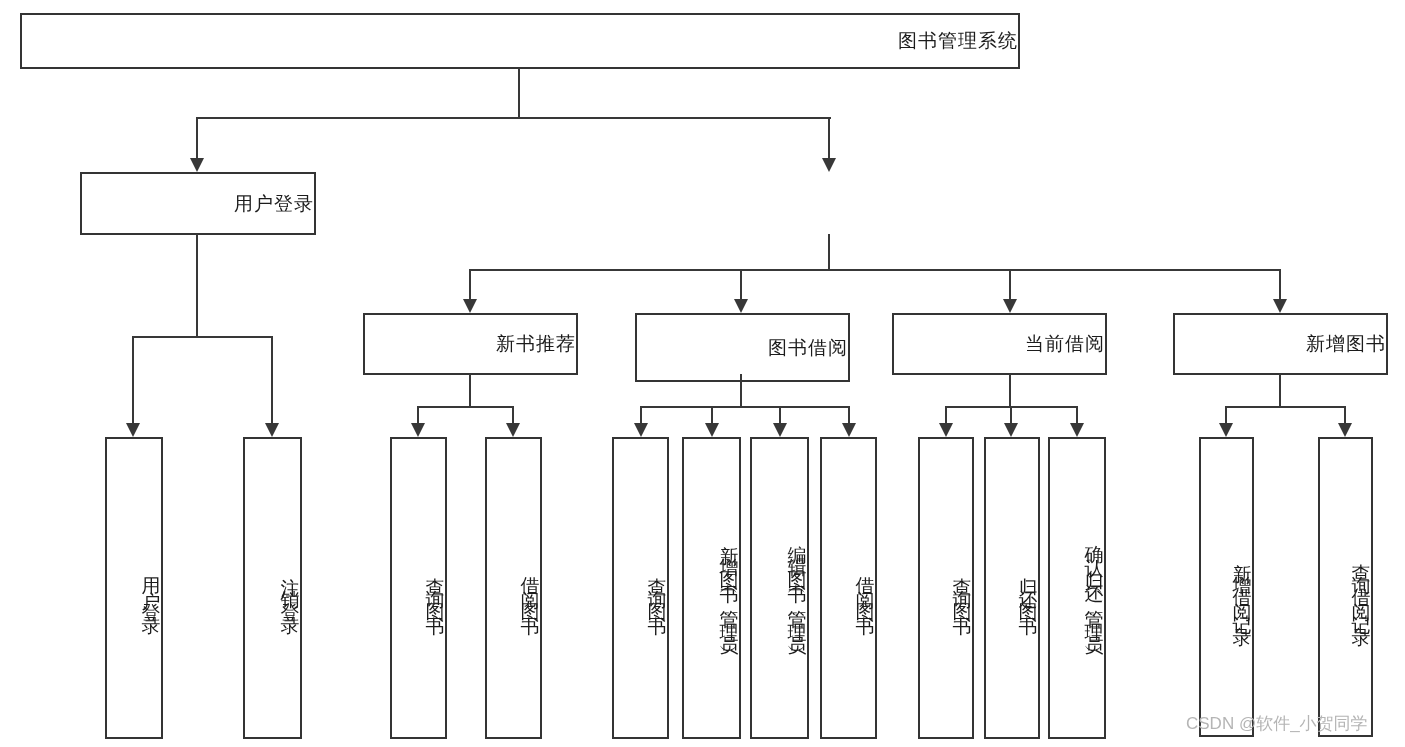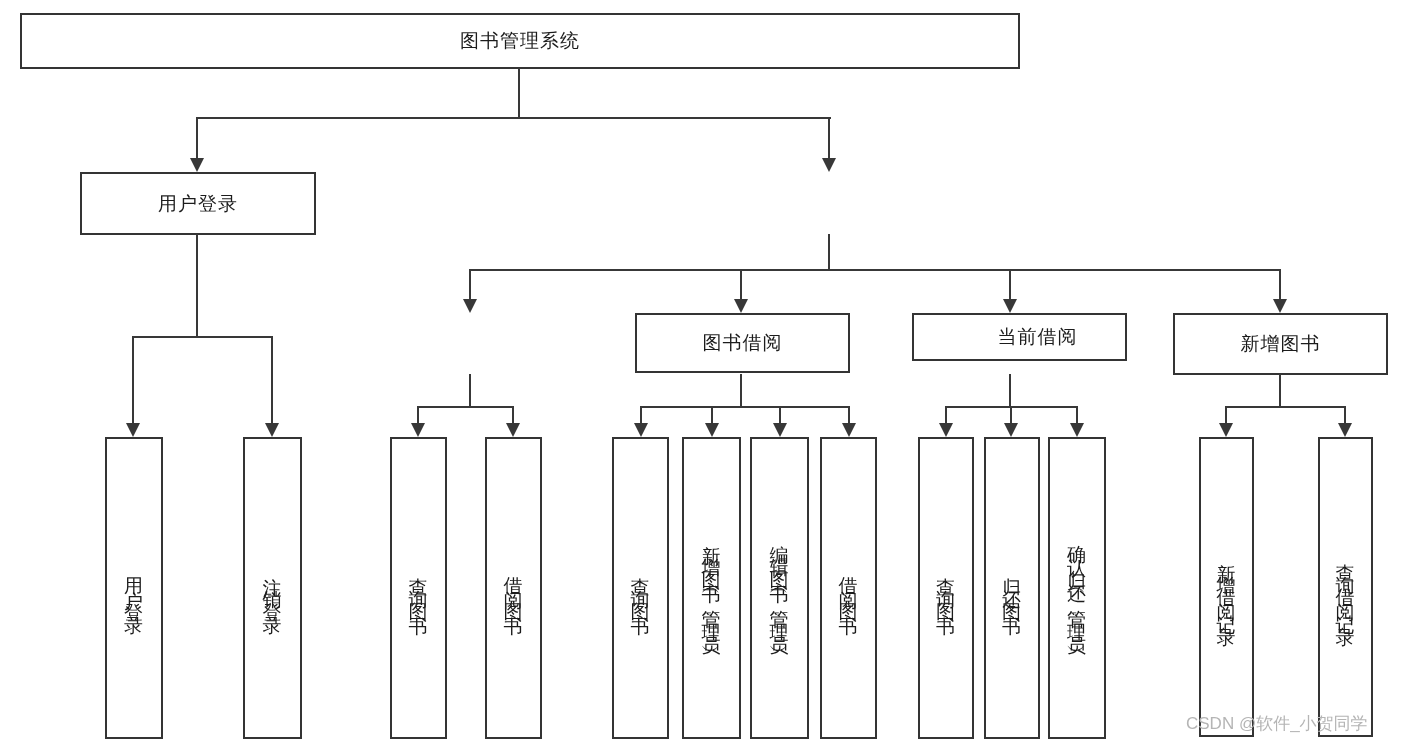--- a/index.html
+++ b/index.html
@@ -12,21 +12,21 @@
     overflow: hidden;
   }
   
   .box {
     position: absolute;
     box-sizing: border-box;
     border: 2.5px solid #343434;
     background: #ffffff;
     display: flex;
     align-items: center;
-    justify-content: center;
+    justify-content: flex-end;
     color: #1c1c1c;
     font-size: 19px;
     letter-spacing: 1px;
   }
   .tall .lbl {
     writing-mode: vertical-rl;
     text-orientation: mixed;
     letter-spacing: 13px;
     line-height: 1;
     font-size: 19px;
@@ -83,24 +83,27 @@
   <div class="h" style="left:469px; top:269px; width:812px;"></div>
   <div class="v" style="left:469px; top:269px; height:33px;"></div>
   <div class="arr" style="left:463px; top:299px;"></div>
   <div class="v" style="left:740px; top:269px; height:33px;"></div>
   <div class="arr" style="left:734px; top:299px;"></div>
   <div class="v" style="left:1009px; top:269px; height:33px;"></div>
   <div class="arr" style="left:1003px; top:299px;"></div>
   <div class="v" style="left:1279px; top:269px; height:33px;"></div>
   <div class="arr" style="left:1273px; top:299px;"></div>
 
-  <div class="box" style="left:635px; top:313px; width:215px; height:60px;">
+  <div class="box" style="left:363px; top:313px; width:215px; height:62px;">
+    <span class="lbl">新书推荐</span>
+  </div>
+  <div class="box" style="left:635px; top:313px; width:215px; height:69px;">
     <span class="lbl">图书借阅</span>
   </div>
-  <div class="box" style="left:912px; top:313px; width:215px; height:48px;padding-left:36px;">
+  <div class="box" style="left:892px; top:313px; width:215px; height:62px;padding-left:36px;">
     <span class="lbl">当前借阅</span>
   </div>
   <div class="box" style="left:1173px; top:313px; width:215px; height:62px;">
     <span class="lbl">新增图书</span>
   </div>
 
   <div class="v" style="left:469px; top:374px; height:34px;"></div>
   <div class="h" style="left:417px; top:406px; width:97px;"></div>
   <div class="v" style="left:417px; top:406px; height:19px;"></div>
   <div class="arr" style="left:411px; top:423px;"></div>

